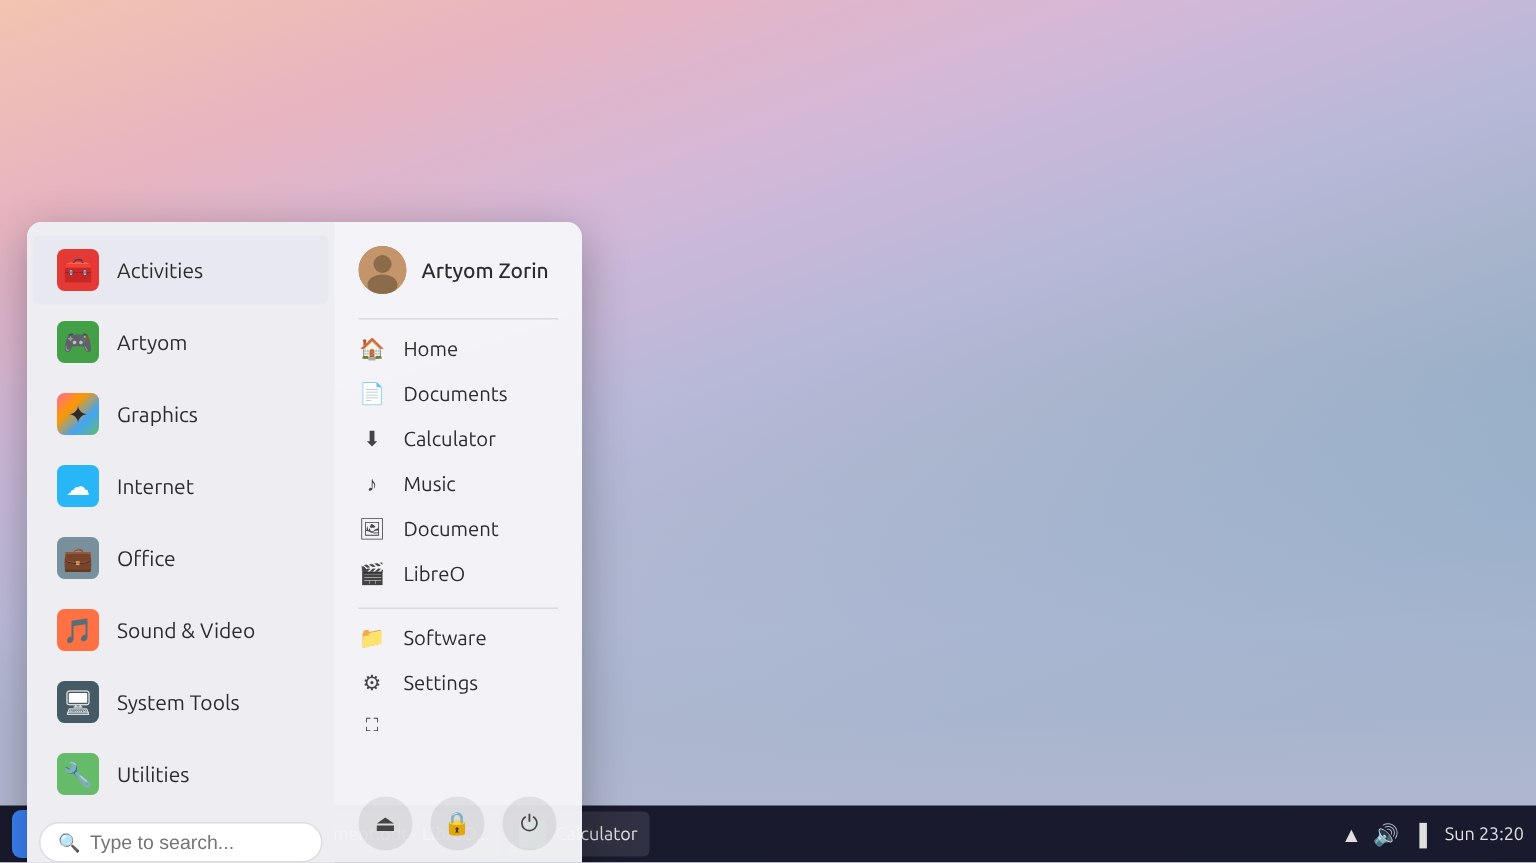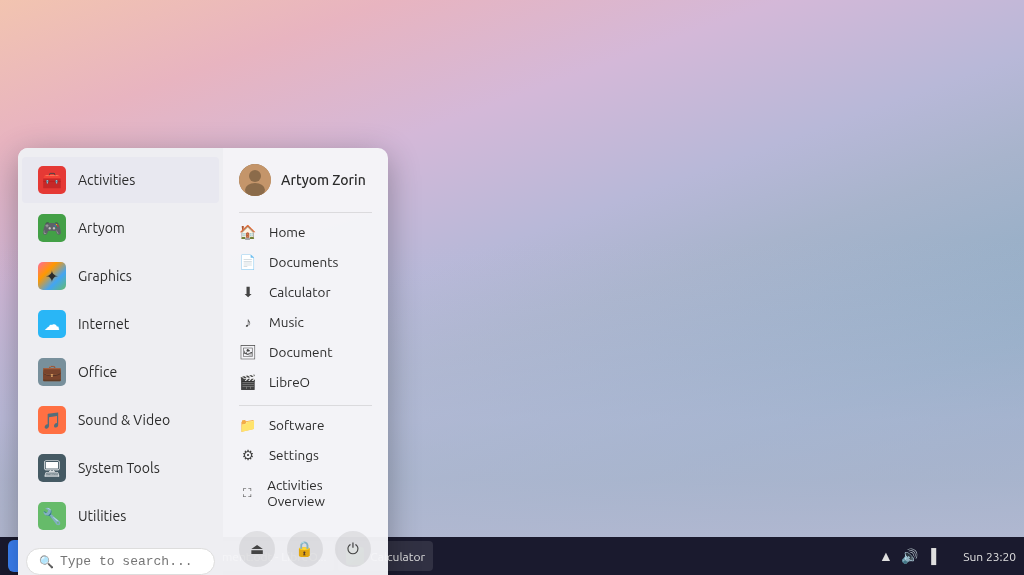--- a/index.html
+++ b/index.html
@@ -192,21 +192,20 @@
       padding: 5px 12px;
     }
 
     .menu-search input {
       border: none;
       outline: none;
       font-size: 13px;
       background: transparent;
       color: #3b82f6;
       width: 100%;
-      font-family: Liberation Mono, monospace;
     }
 
     
     .menu-right {
       flex: 1;
       padding: 12px 0;
       display: flex;
       flex-direction: column;
     }
 
@@ -424,21 +423,20 @@
         <span>Software</span>
       </div>
 
       <div class="menu-item">
         <span class="menu-item-icon">⚙</span>
         <span>Settings</span>
       </div>
 
       <div class="menu-item">
         <span class="menu-item-icon" style="font-size:12px;">⛶</span>
-        <span>Activities Overview</span>
       </div>
 
       <div class="menu-actions">
         <button class="action-btn" title="Suspend">⏏</button>
         <button class="action-btn" title="Lock">🔒</button>
         <button class="action-btn" title="Power Off">⏻</button>
       </div>
 
     </div>
   </div>
@@ -477,17 +475,17 @@
           <div class="calc-icon"></div>
         </div>
         <span>Calculator</span>
       </div>
     </div>
 
     <div class="taskbar-system">
       <span class="taskbar-system-icon">▲</span>
       <span class="taskbar-system-icon">🔊</span>
       <span class="taskbar-system-icon">▐</span>
-      <span style="margin-left:19px;">Sun 23:20</span>
+      <span style="margin-left:4px;">Sun 23:20</span>
     </div>
   </div>
 
 </div>
 
 </body></html>

